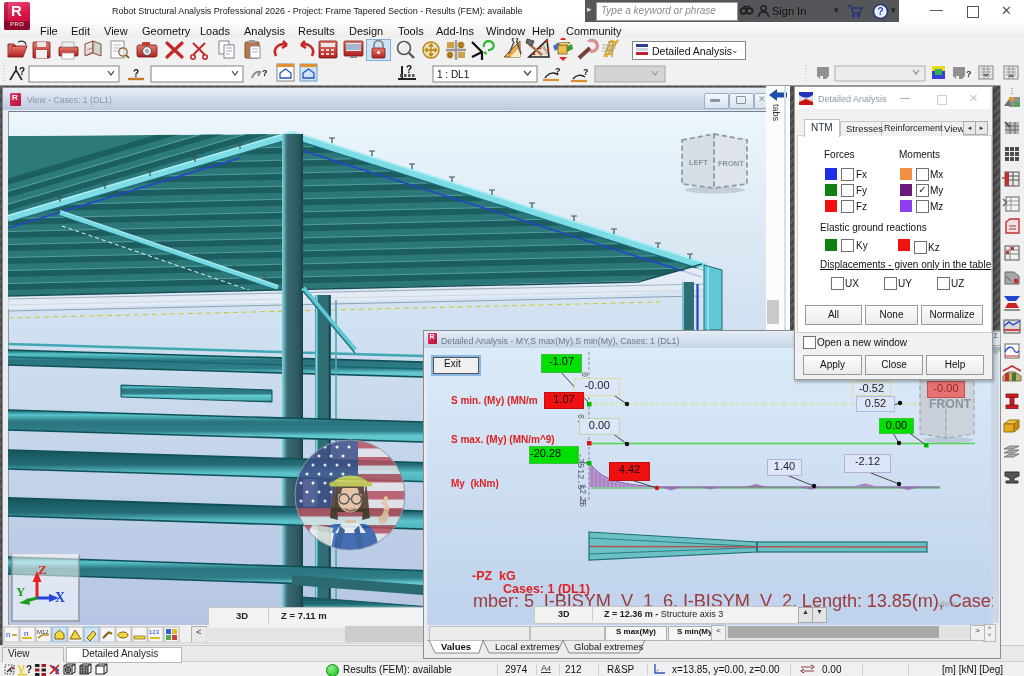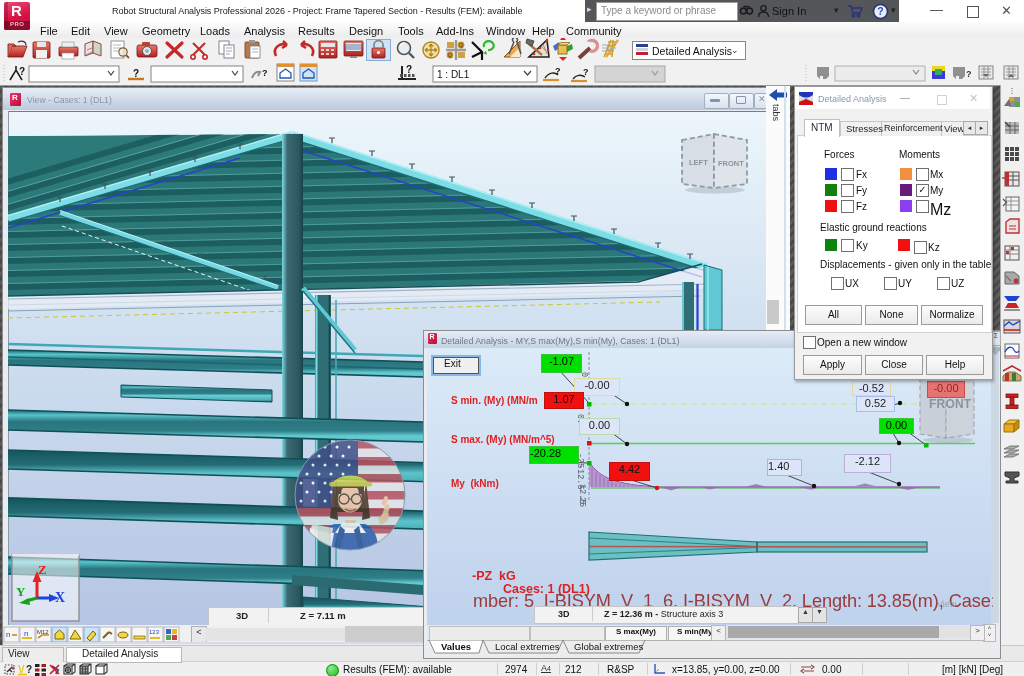--- a/index.html
+++ b/index.html
@@ -9,21 +9,21 @@
 </style></head>
 <body>
 
 
 <div class="abs" style="left:0;top:0;width:1024px;height:22px;background:#ffffff;"></div>
 <div class="tx" style="left:112px;top:6px;font-size:9px;letter-spacing:-0.05px;color:#1b1b1b;">Robot Structural Analysis Professional 2026 - Project: Frame Tapered Section - Results (FEM): available</div>
 
 <div class="abs" style="left:585px;top:0;width:314px;height:22px;background:#55565a;"></div>
 <div class="tx" style="left:587px;top:4px;color:#ddd;font-size:9px;">▸</div>
 <div class="abs" style="left:596px;top:2px;width:140px;height:17px;background:#fff;border:1px solid #9a9a9a;"></div>
-<div class="tx" style="left:601px;top:5px;color:#8a8a8a;font-size:10px;">Type a keyword or phrase</div>
+<div class="tx" style="left:601px;top:5px;font-style:italic;color:#8a8a8a;font-size:10px;">Type a keyword or phrase</div>
 <svg class="abs" style="left:739px;top:4px;" width="15" height="14" viewBox="0 0 15 14">
     <g fill="none" stroke="#1c1c1e" stroke-width="1.6">
       <circle cx="4.4" cy="7" r="2.9"></circle>
       <circle cx="10.6" cy="7" r="2.9"></circle>
       <path d="M4.4 2.6 L10.6 2.6"></path>
     </g>
   </svg>
 <svg class="abs" style="left:757px;top:4px;" width="13" height="14" viewBox="0 0 13 14">
     <g fill="none" stroke="#1c1c1e" stroke-width="1.4">
       <circle cx="6.5" cy="4.2" r="2.6"></circle>
@@ -702,21 +702,21 @@
  <polygon points="714,134 747,140 747,184 714,188" fill="#dfe4ea" stroke="#8f9aa5" stroke-width="1.8" stroke-dasharray="5 3"></polygon>
  <text x="689" y="165" font-size="7.5" font-weight="bold" fill="#8b949c" font-family="Liberation Sans">LEFT</text>
  <text x="718" y="166" font-size="7.5" font-weight="bold" fill="#8b949c" font-family="Liberation Sans">FRONT</text>
 </g>
 </svg>
 
 
 <div class="abs" style="left:208px;top:607px;width:558px;height:17px;background:#f2f2f2;border:1px solid #c6c6c6;border-bottom:none;"></div>
 <div class="tx" style="left:236px;top:610px;font-size:9.5px;font-weight:bold;color:#222;">3D</div>
 <div class="abs" style="left:268px;top:608px;width:1px;height:15px;background:#cccccc;"></div>
-<div class="tx" style="left:281px;top:610px;font-size:9.5px;font-weight:bold;color:#222;margin-left:19px;">Z = 7.11 m</div>
+<div class="tx" style="left:281px;top:610px;font-size:9.5px;font-weight:bold;color:#222;">Z = 7.11 m</div>
 
 <div class="abs" style="left:3px;top:625px;width:762px;height:19px;background:#f0f0f0;"></div>
 <svg class="abs" style="left:3px;top:626px;" width="190" height="18" viewBox="0 0 190 18">
  <g>
   <rect x="1" y="1" width="15" height="15" fill="#f6f6f6" stroke="#b8b8b8"></rect>
       <text x="3" y="11" font-size="8" fill="#2244cc" font-family="Liberation Sans">n</text>
       <path d="M9 9 h5" stroke="#c09020" stroke-width="1.6"></path>
   <rect x="17" y="1" width="15" height="15" fill="#f6f6f6" stroke="#b8b8b8"></rect>
       <text x="21" y="10" font-size="8" fill="#2244cc" font-family="Liberation Sans">n</text>
       <path d="M19 12 h10" stroke="#e0c020" stroke-width="2"></path>
@@ -841,31 +841,31 @@
   <ellipse cx="948" cy="440" rx="25" ry="3" fill="#8a929c" opacity="0.35"></ellipse>
  </g>
 </svg>
 
 
 <div class="abs" style="left:431px;top:355px;width:46px;height:17px;background:#f0f0f0;border:2px solid #86b7e6;box-shadow:inset 0 0 0 1px #555;z-index:63;"></div>
 <div class="tx" style="left:444px;top:358px;font-size:10px;color:#111;z-index:64;">Exit</div>
 
 
 <div class="tx" style="left:451px;top:395px;font-size:10px;font-weight:bold;color:#e02020;z-index:63;">S min. (My) (MN/m</div>
-<div class="tx" style="left:451px;top:434px;font-size:10px;font-weight:bold;color:#e02020;z-index:63;">S max. (My) (MN/m^5)</div>
+<div class="tx" style="left:451px;top:434px;font-size:10px;font-weight:bold;color:#e02020;z-index:63;">S max. (My) (MN/m^9)</div>
 <div class="tx" style="left:451px;top:478px;font-size:10px;font-weight:bold;color:#e02020;z-index:63;">My&nbsp;&nbsp;(kNm)</div>
 
 
 <div class="abs" style="left:541px;top:354px;width:39px;height:17px;background:#00e000;border:1px solid #40c040;z-index:63;text-align:center;font-size:11px;color:#050505;">-1.07</div>
 <div class="abs" style="left:574px;top:378px;width:44px;height:16px;background:#dde6f8;border:1px solid #e0dca0;z-index:63;text-align:center;font-size:11px;color:#222;">-0.00</div>
 <div class="abs" style="left:544px;top:392px;width:38px;height:15px;background:#f01010;border:1px solid #c01010;z-index:63;text-align:center;font-size:11px;color:#111;">1.07</div>
 <div class="abs" style="left:579px;top:418px;width:39px;height:15px;background:#dde6f8;border:1px solid #bcd8ac;z-index:63;text-align:center;font-size:11px;color:#222;">0.00</div>
 <div class="abs" style="left:529px;top:446px;width:48px;height:16px;background:#00e000;border:1px solid #40c040;z-index:63;text-align:left;font-size:11px;color:#050505;">-20.28</div>
 <div class="abs" style="left:609px;top:462px;width:39px;height:17px;background:#f01010;border:1px solid #c01010;z-index:63;text-align:center;font-size:11px;color:#111;">4.42</div>
-<div class="abs" style="left:767px;top:459px;width:33px;height:15px;background:#dde6f8;border:1px solid #b8b0d8;z-index:63;font-size:11px;color:#222;">1.40</div>
+<div class="abs" style="left:767px;top:459px;width:33px;height:15px;background:#dde6f8;border:1px solid #b8b0d8;z-index:63;text-align:center;font-size:11px;color:#222;">1.40</div>
 <div class="abs" style="left:844px;top:454px;width:45px;height:17px;background:#dde6f8;border:1px solid #b8b0d8;z-index:63;text-align:center;font-size:11px;color:#222;">-2.12</div>
 <div class="abs" style="left:852px;top:381px;width:37px;height:13px;background:#dde6f8;border:1px solid #e0dca0;z-index:63;text-align:center;font-size:11px;color:#222;">-0.52</div>
 <div class="abs" style="left:856px;top:396px;width:37px;height:14px;background:#dde6f8;border:1px solid #a8c0e8;z-index:63;text-align:center;font-size:11px;color:#222;">0.52</div>
 <div class="abs" style="left:879px;top:418px;width:33px;height:14px;background:#00e000;border:1px solid #40c040;z-index:63;text-align:center;font-size:11px;color:#050505;">0.00</div>
 <div class="abs" style="left:927px;top:381px;width:36px;height:15px;background:#e87272;border:1px solid #c05050;z-index:64;text-align:center;font-size:11px;color:#8a2a2a;">-0.00</div>
 <div class="tx" style="left:929px;top:397px;font-size:12px;font-weight:bold;color:#8b949c;letter-spacing:0.2px;z-index:63;">FRONT</div>
 
 
 <div class="tx" style="left:472px;top:569px;font-size:12.5px;font-weight:bold;color:#e02020;z-index:63;">-PZ&nbsp; kG</div>
 <div class="tx" style="left:503px;top:582px;font-size:12.5px;font-weight:bold;color:#e02020;z-index:63;">Cases: 1 (DL1)</div>
@@ -943,29 +943,29 @@
 <div class="abs" style="left:841px;top:184px;width:11px;height:11px;background:#fff;border:1px solid #707070;z-index:73;"></div>
 <div class="tx" style="left:856px;top:185px;font-size:10px;color:#111;z-index:73;">Fy</div>
 <div class="abs" style="left:900px;top:184px;width:12px;height:12px;background:#6a1a78;z-index:73;"></div>
 <div class="abs" style="left:916px;top:184px;width:11px;height:11px;background:#fff;border:1px solid #707070;z-index:73;font-size:10px;line-height:10px;color:#222;text-align:center;">✓</div>
 <div class="tx" style="left:930px;top:185px;font-size:10px;color:#111;z-index:73;">My</div>
 <div class="abs" style="left:825px;top:200px;width:12px;height:12px;background:#f01010;z-index:73;"></div>
 <div class="abs" style="left:841px;top:200px;width:11px;height:11px;background:#fff;border:1px solid #707070;z-index:73;"></div>
 <div class="tx" style="left:856px;top:201px;font-size:10px;color:#111;z-index:73;">Fz</div>
 <div class="abs" style="left:900px;top:200px;width:12px;height:12px;background:#8c3ef0;z-index:73;"></div>
 <div class="abs" style="left:916px;top:200px;width:11px;height:11px;background:#fff;border:1px solid #707070;z-index:73;"></div>
-<div class="tx" style="left:930px;top:201px;font-size:16px;color:#111;z-index:73;">Mz</div>
+<div class="tx" style="left:930px;top:201px;font-size:10px;color:#111;z-index:73;">Mz</div>
 <div class="tx" style="left:820px;top:222px;font-size:10px;color:#111;z-index:73;">Elastic ground reactions</div>
 <div class="abs" style="left:825px;top:239px;width:12px;height:12px;background:#108010;z-index:73;"></div>
 <div class="abs" style="left:841px;top:239px;width:11px;height:11px;background:#fff;border:1px solid #707070;z-index:73;"></div>
 <div class="tx" style="left:856px;top:240px;font-size:10px;color:#111;z-index:73;">Ky</div>
 <div class="abs" style="left:898px;top:239px;width:12px;height:12px;background:#f01010;z-index:73;"></div>
 <div class="abs" style="left:914px;top:241px;width:11px;height:11px;background:#fff;border:1px solid #707070;z-index:73;"></div>
 <div class="tx" style="left:928px;top:242px;font-size:10px;color:#111;z-index:73;">Kz</div>
-<div class="tx" style="left:820px;top:259px;font-size:10px;color:#111;z-index:73;">Displacements - given only in the table</div>
+<div class="tx" style="left:820px;top:259px;font-size:10px;color:#111;z-index:73;text-decoration:underline;">Displacements - given only in the table</div>
 <div class="abs" style="left:831px;top:277px;width:11px;height:11px;background:#fff;border:1px solid #707070;z-index:73;"></div>
 <div class="tx" style="left:845px;top:278px;font-size:10px;color:#111;z-index:73;">UX</div>
 <div class="abs" style="left:884px;top:277px;width:11px;height:11px;background:#fff;border:1px solid #707070;z-index:73;"></div>
 <div class="tx" style="left:898px;top:278px;font-size:10px;color:#111;z-index:73;">UY</div>
 <div class="abs" style="left:937px;top:277px;width:11px;height:11px;background:#fff;border:1px solid #707070;z-index:73;"></div>
 <div class="tx" style="left:951px;top:278px;font-size:10px;color:#111;z-index:73;">UZ</div>
 <div class="abs" style="left:805px;top:305px;width:55px;height:18px;background:linear-gradient(#fdfdfd,#eaeaea);border:1px solid #9a9a9a;z-index:73;text-align:center;font-size:10px;color:#111;line-height:17px;">All</div>
 <div class="abs" style="left:865px;top:305px;width:51px;height:18px;background:linear-gradient(#fdfdfd,#eaeaea);border:1px solid #9a9a9a;z-index:73;text-align:center;font-size:10px;color:#111;line-height:17px;">None</div>
 <div class="abs" style="left:921px;top:305px;width:60px;height:18px;background:linear-gradient(#fdfdfd,#eaeaea);border:1px solid #9a9a9a;z-index:73;text-align:center;font-size:10px;color:#111;line-height:17px;">Normalize</div>
 <div class="abs" style="left:803px;top:336px;width:11px;height:11px;background:#fff;border:1px solid #707070;z-index:73;"></div>

